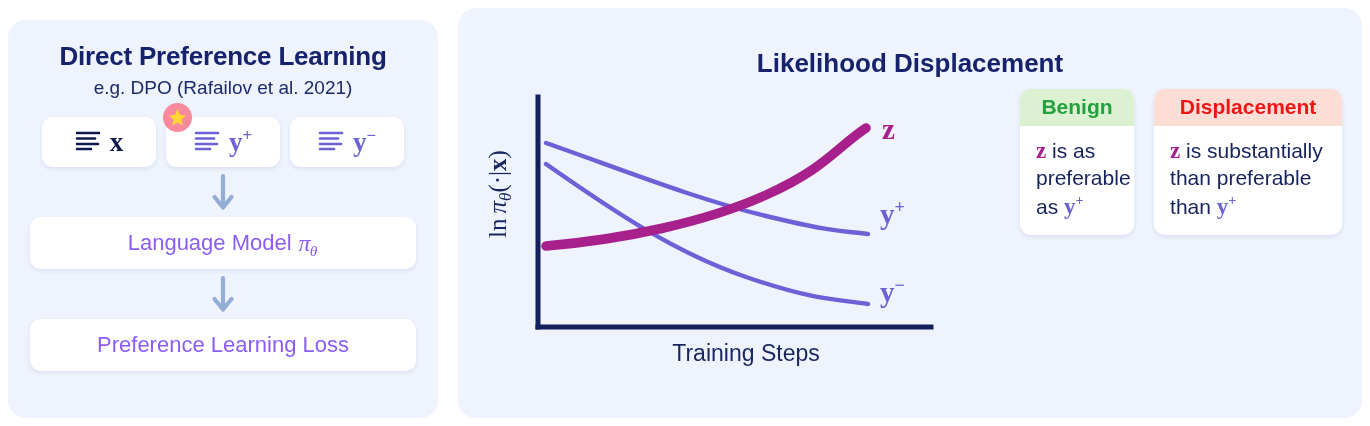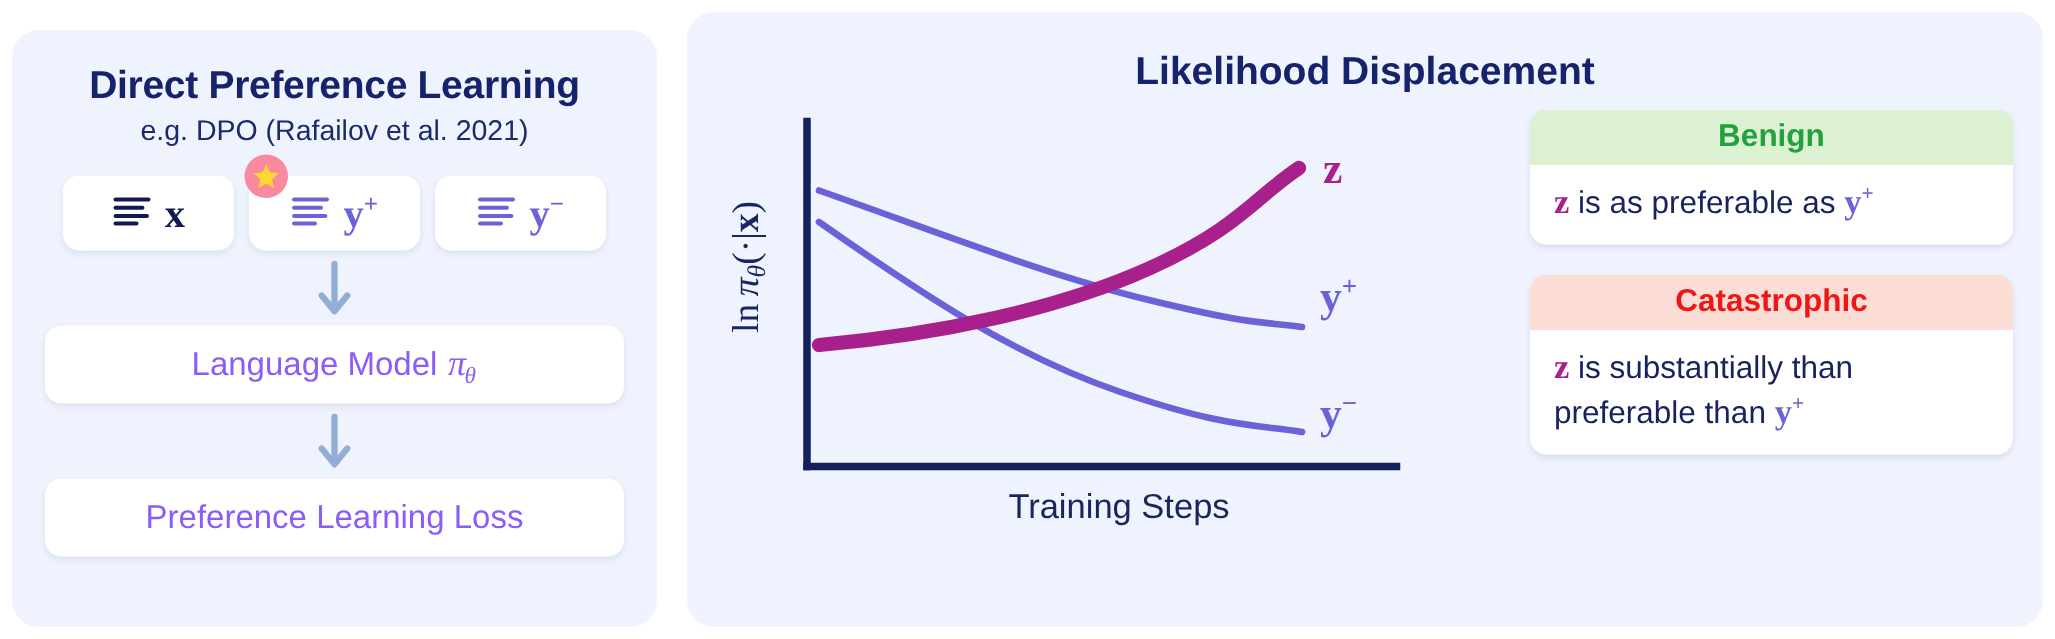--- a/index.html
+++ b/index.html
@@ -31,21 +31,21 @@
     position: relative;
   }
   .panel-left {
     width: 430px;
     flex: 0 0 430px;
     padding: 14px 22px 18px;
     margin-top: 12px;
   }
   .panel-right {
     flex: 1 1 auto;
-    padding: 14px 18px 14px;
+    padding: 30px 18px 14px;
   }
 
   
   .panel-title {
     text-align: center;
     color: #16226b;
     font-weight: bold;
     font-size: 26px;
     letter-spacing: -0.2px;
     margin: 8px 0 0;
@@ -208,21 +208,21 @@
   }
   .lbl-z  { color: #a8208c; left: 406px; top: 30px; }
   .lbl-yp { color: #6a62d6; left: 404px; top: 115px; }
   .lbl-ym { color: #6a62d6; left: 404px; top: 193px; }
 
   
   .cards {
     margin-left: 24px;
     margin-top: 4px;
     display: flex;
-    flex-direction: column;
+    flex-direction: row;
     gap: 20px;
     width: 322px;
   }
   .card {
     background: #ffffff;
     border-radius: 11px;
     overflow: hidden;
     box-shadow: 0 2px 4px rgba(30,50,110,0.10);
   }
   .card-head {
@@ -377,19 +377,19 @@
       </div>
 
       <div class="cards">
 
         <div class="card">
           <div class="card-head head-benign">Benign</div>
           <div class="card-body"><span class="mz">z</span><span> is as preferable as </span><span class="my"><span>y</span><sup>+</sup></span></div>
         </div>
 
         <div class="card">
-          <div class="card-head head-catastrophic">Catastrophic</div>
+          <div class="card-head head-catastrophic">Displacement</div>
           <div class="card-body"><span class="mz">z</span><span> is substantially than preferable than </span><span class="my"><span>y</span><sup>+</sup></span></div>
         </div>
       </div>
     </div>
   </section>
 </div>
 
 </body></html>

